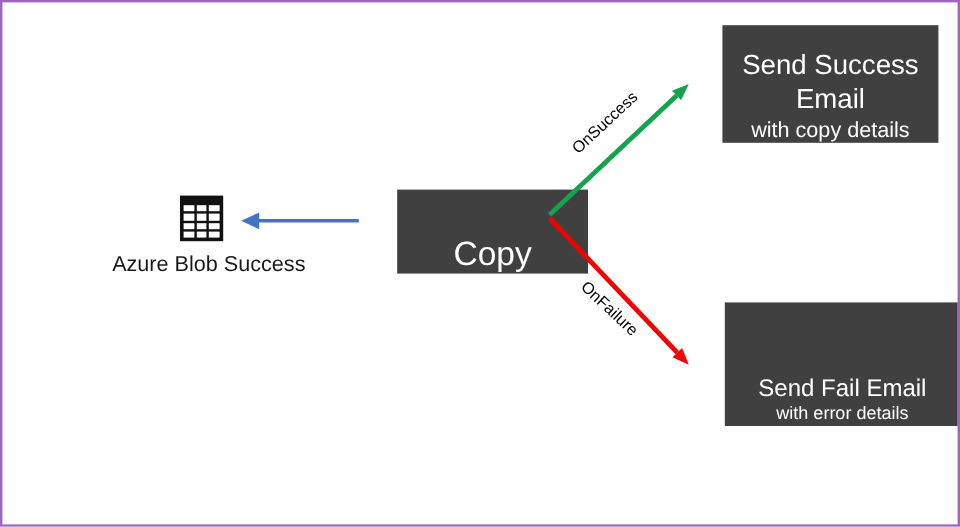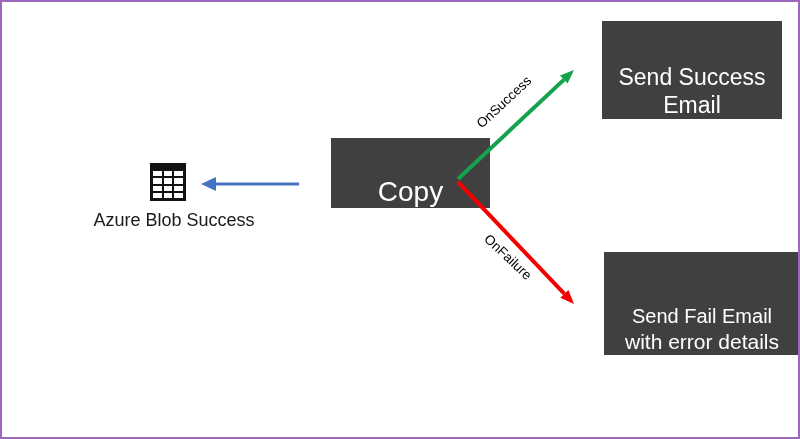--- a/index.html
+++ b/index.html
@@ -53,21 +53,21 @@
     display: flex;
     flex-direction: column;
     align-items: center;
     justify-content: flex-end;
     text-align: center;
     z-index: 2;
     margin-left: 32px;
   }
   .copy-box {
     left: 297px;
-    top: 136px;
+    top: 156px;
     width: 159px;
     height: 70px;
     font-size: 28px;
   }
   .success-box {
     left: 568px;
     top: 19px;
     width: 180px;
     height: 98px;
     padding: 0 6px;
@@ -86,21 +86,21 @@
     line-height: 1.22;
   }
   .fail-box .box-title {
     font-size: 20px;
   }
   .box-subtitle {
     font-size: 18px;
     line-height: 1.25;
   }
   .fail-box .box-subtitle {
-    font-size: 21px;
+    font-size: 15px;
   }
   
   .arrow-layer {
     position: absolute;
     left: 0;
     top: 0;
     width: 800px;
     height: 439px;
     z-index: 3;
     pointer-events: none;
@@ -145,20 +145,21 @@
   </div>
 
   <div class="source-label">Azure Blob Success</div>
 
   <div class="activity-box copy-box">
     <span>Copy</span>
   </div>
 
   <div class="activity-box success-box">
     <span class="box-title">Send Success Email</span>
+    <span class="box-subtitle">with copy details</span>
   </div>
 
   <div class="activity-box fail-box">
     <span class="box-title">Send Fail Email</span>
     <span class="box-subtitle">with error details</span>
   </div>
 
   <svg class="arrow-layer" viewBox="0 0 800 439" xmlns="http://www.w3.org/2000/svg">
 
     <g>

